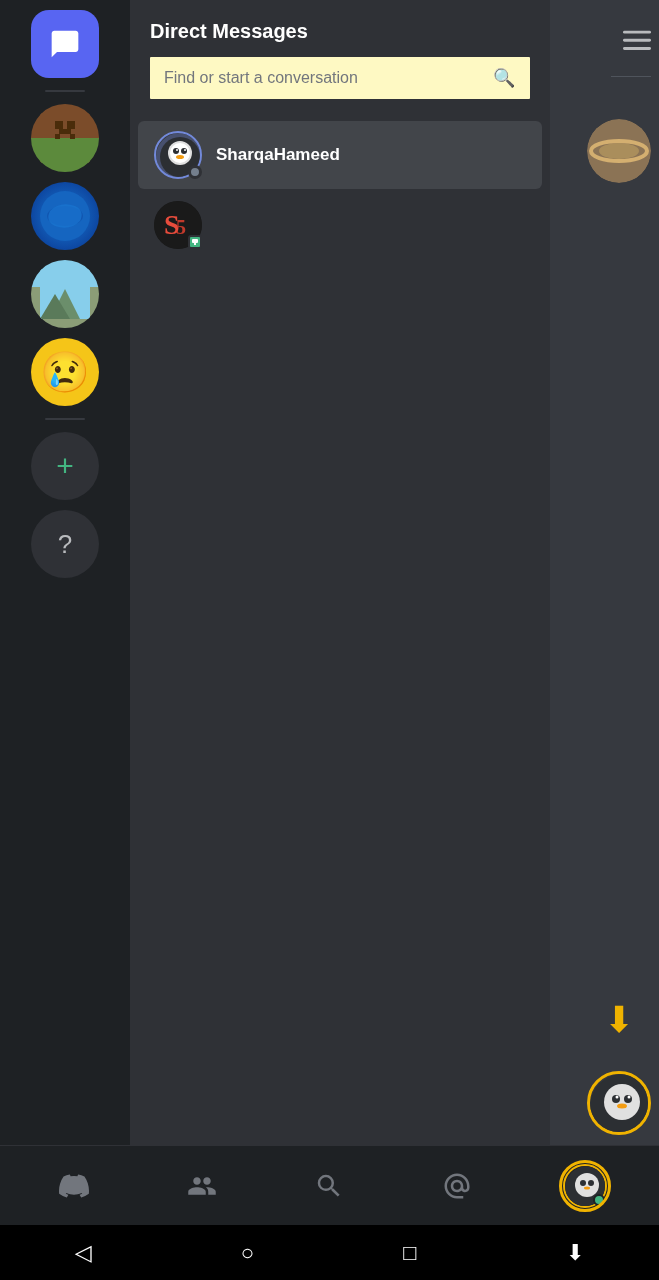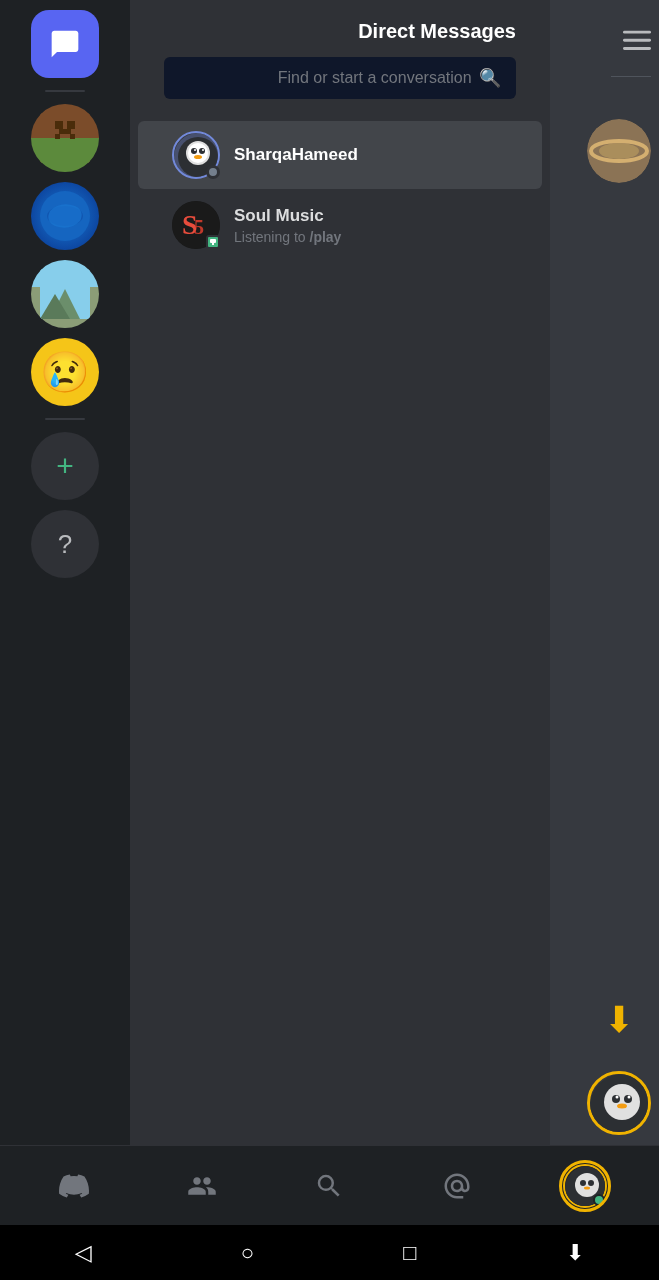--- a/index.html
+++ b/index.html
@@ -96,34 +96,33 @@
     
     .dm-panel {
       width: 420px;
       background: #2f3136;
       display: flex;
       flex-direction: column;
       flex-shrink: 0;
     }
 
     .dm-header {
-      padding: 20px 34px 12px;
-      text-align: right;
+      padding: 20px 20px 12px;
     }
 
     .dm-title {
       font-size: 20px;
       font-weight: 700;
       color: #ffffff;
       margin-bottom: 14px;
     }
 
     .search-bar {
-      background: #0f172a;
-      border-radius: 6px;
+      background: #fef9c3;
+      border-radius: 1px;
       display: flex;
       align-items: center;
       padding: 10px 14px;
       gap: 8px;
       cursor: text;
     }
 
     .search-placeholder {
       color: #72767d;
       font-size: 16px;
@@ -136,21 +135,21 @@
     }
 
     .dm-list {
       flex: 1;
       padding: 8px 0;
     }
 
     .dm-item {
       display: flex;
       align-items: center;
-      padding: 10px 34px;
+      padding: 10px 16px;
       cursor: pointer;
       border-radius: 6px;
       margin: 2px 8px;
       gap: 14px;
       position: relative;
     }
 
     .dm-item.active {
       background: #42454a;
     }
@@ -477,26 +476,20 @@
                 <text x="22" y="33" font-size="20" font-weight="700" fill="#c0392b" font-family="serif">5</text>
               </svg>
             </div>
 
             <div class="status-dot-green-phone" style="background:#43b581; border-radius:3px; bottom:0; right:0; width:14px; height:14px; border:2px solid #2f3136; display:flex; align-items:center; justify-content:center;">
               <svg width="8" height="8" viewBox="0 0 8 8" fill="white">
                 <rect x="1" y="1" width="6" height="4" rx="1"></rect>
                 <rect x="3" y="5" width="2" height="2"></rect>
               </svg>
             </div>
-          </div>
-          <div class="dm-info">
-            <span class="dm-name">Soul Music</span>
-            <span class="dm-status">
-              Listening to <span>/play</span>
-            </span>
           </div>
         </div>
 
       </div>
     </div>
 
     <div class="right-panel">
 
       <div class="menu-icon">
         <svg width="28" height="28" viewBox="0 0 24 24" fill="#b9bbbe">

